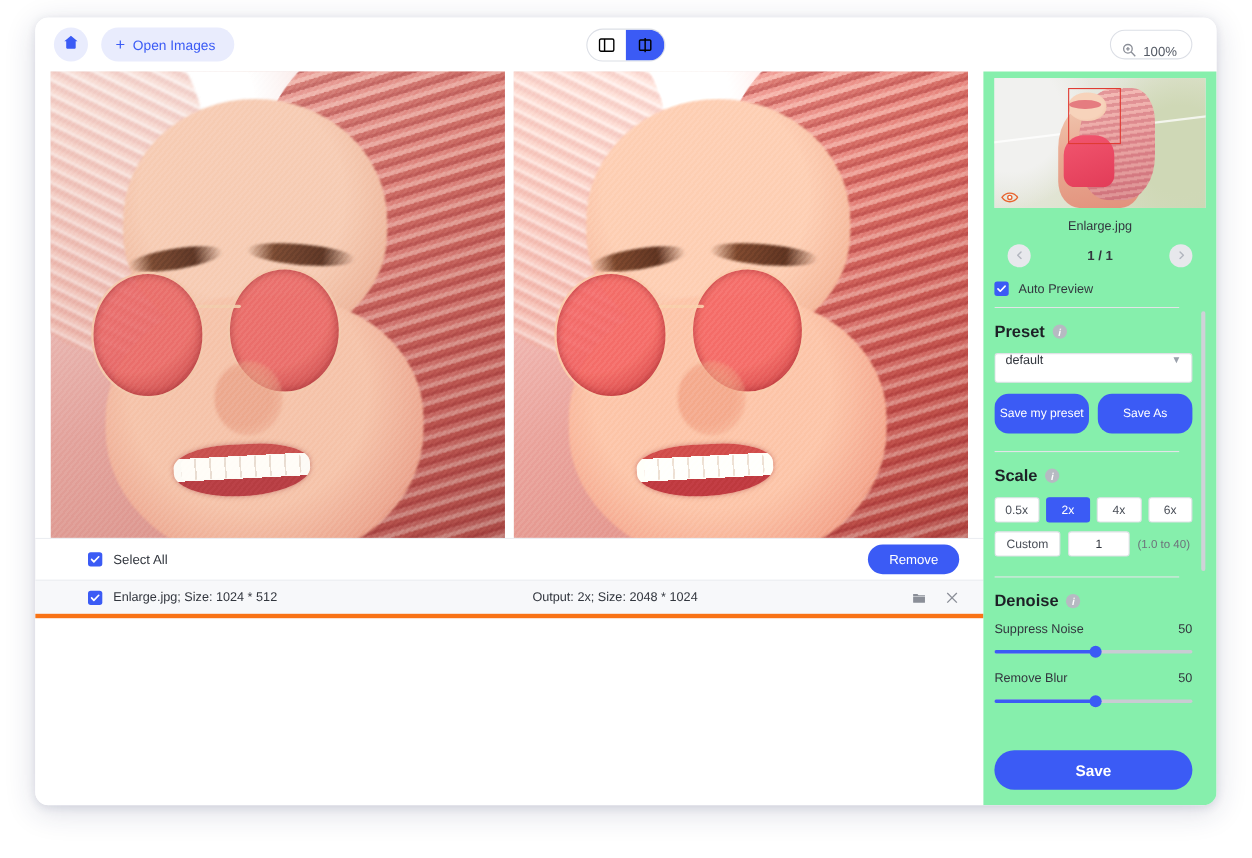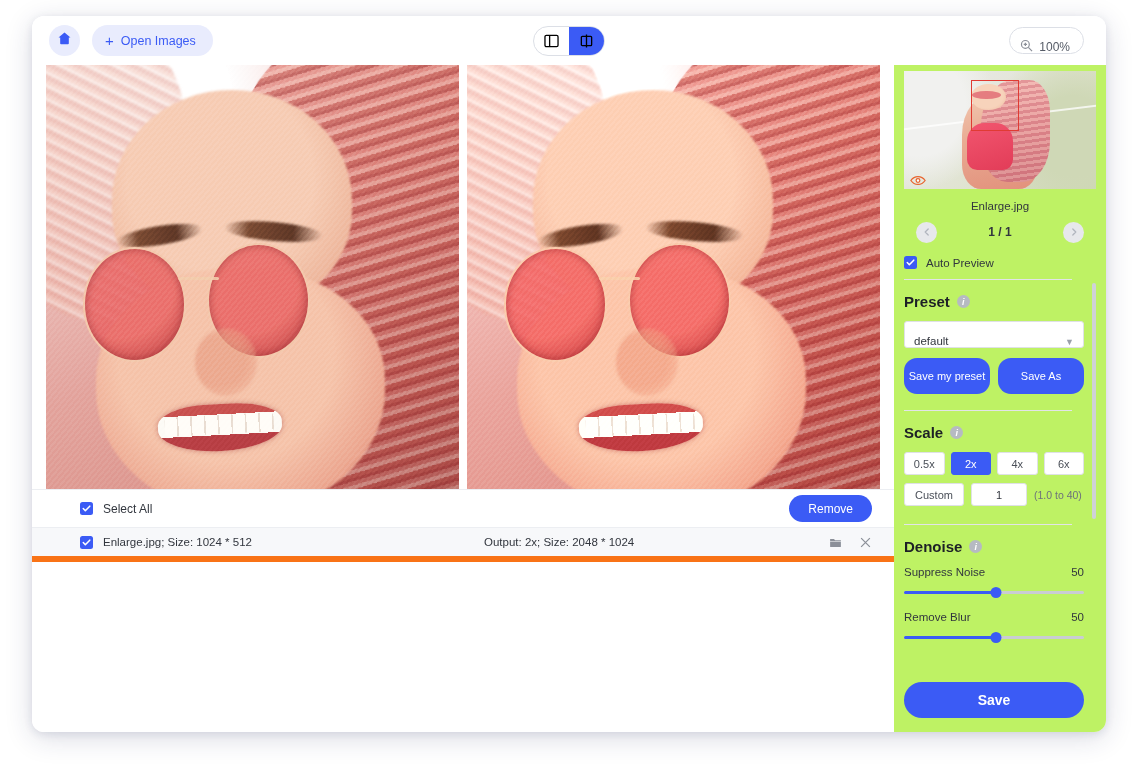--- a/index.html
+++ b/index.html
@@ -291,39 +291,39 @@
     font-size: 12px;
     display: flex; align-items: center;
     cursor: pointer;
   }
 
   .file-row {
     height: 35px;
     flex: 0 0 35px;
     background: #f7f8fa;
     border-top: 1px solid #eceef2;
-    border-bottom: 6px solid #f97316;
+    border-bottom: 4px solid #f97316;
     display: flex; align-items: center;
     padding: 0 22px 0 48px;
   }
   .file-row .name { margin-left: 10px; font-size: 11.5px; color: #32363e; }
   .file-row .output {
     position: absolute;
     left: 452px;
     font-size: 11.5px; color: #32363e;
   }
   .file-row .icons { margin-left: auto; display: flex; align-items: center; gap: 17px; }
   .file-row .icons span { cursor: pointer; color: #8b8f98; display: flex; }
   .list-rest { flex: 1; background: #ffffff; }
 
   
   .sidebar {
     width: 212px;
     flex: 0 0 212px;
-    background: #bef264;
+    background: #86efac;
     display: flex;
     flex-direction: column;
     padding: 6px 10px 0 10px;
     position: relative;
   }
   .thumb-box {
     width: 100%;
     height: 118px;
     background: #e7eaec;
     position: relative;
@@ -448,21 +448,21 @@
     font-size: 9px; font-weight: bold;
     display: inline-flex; align-items: center; justify-content: center;
     font-style: italic;
     cursor: pointer;
   }
   .select-box {
     height: 27px;
     background: #fff;
     border: 1px solid #dfe1e6;
     border-radius: 3px;
-    display: flex; align-items: flex-end;
+    display: flex; align-items: flex-start;
     padding: 0 9px;
     font-size: 11.5px;
     color: #32363e;
     cursor: pointer;
   }
   .select-box .chev { margin-left: auto; color: #9aa0ab; font-size: 9px; }
   .preset-btns { display: flex; gap: 8px; margin-top: 10px; }
   .pbtn {
     flex: 1;
     height: 36px;

